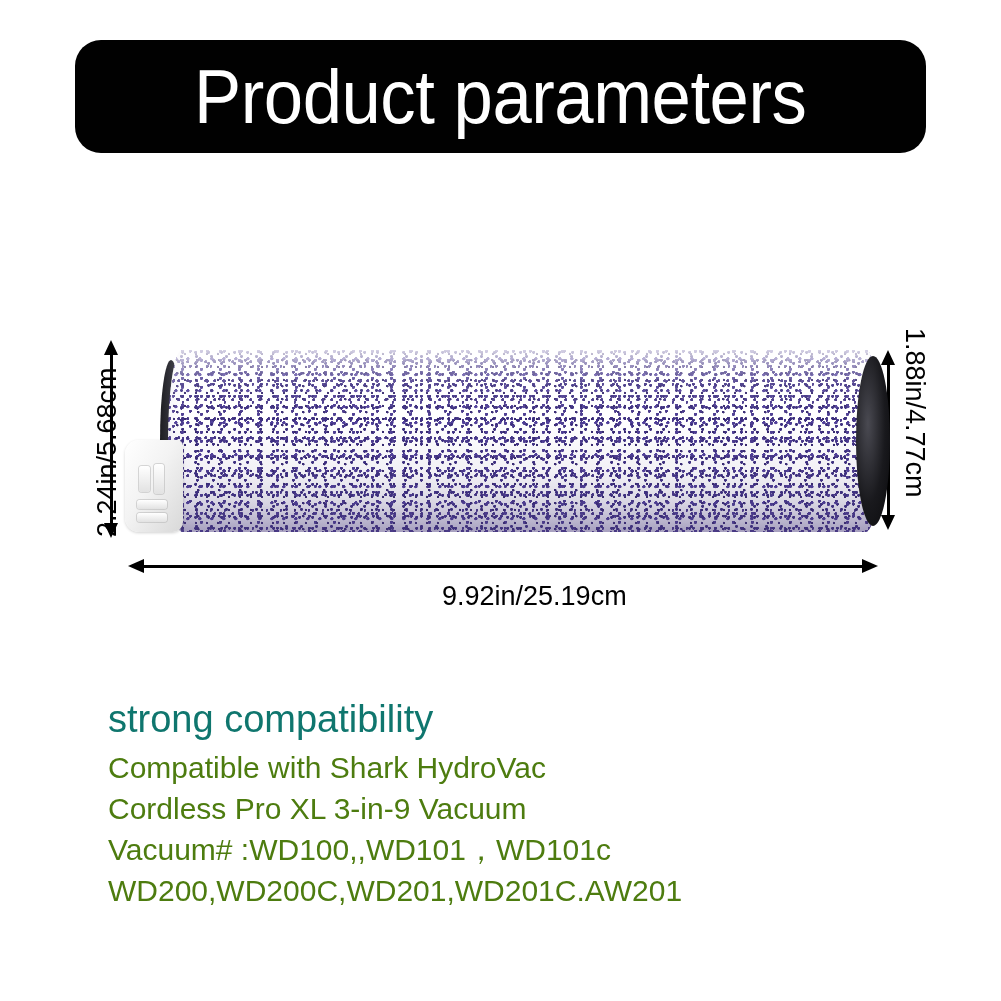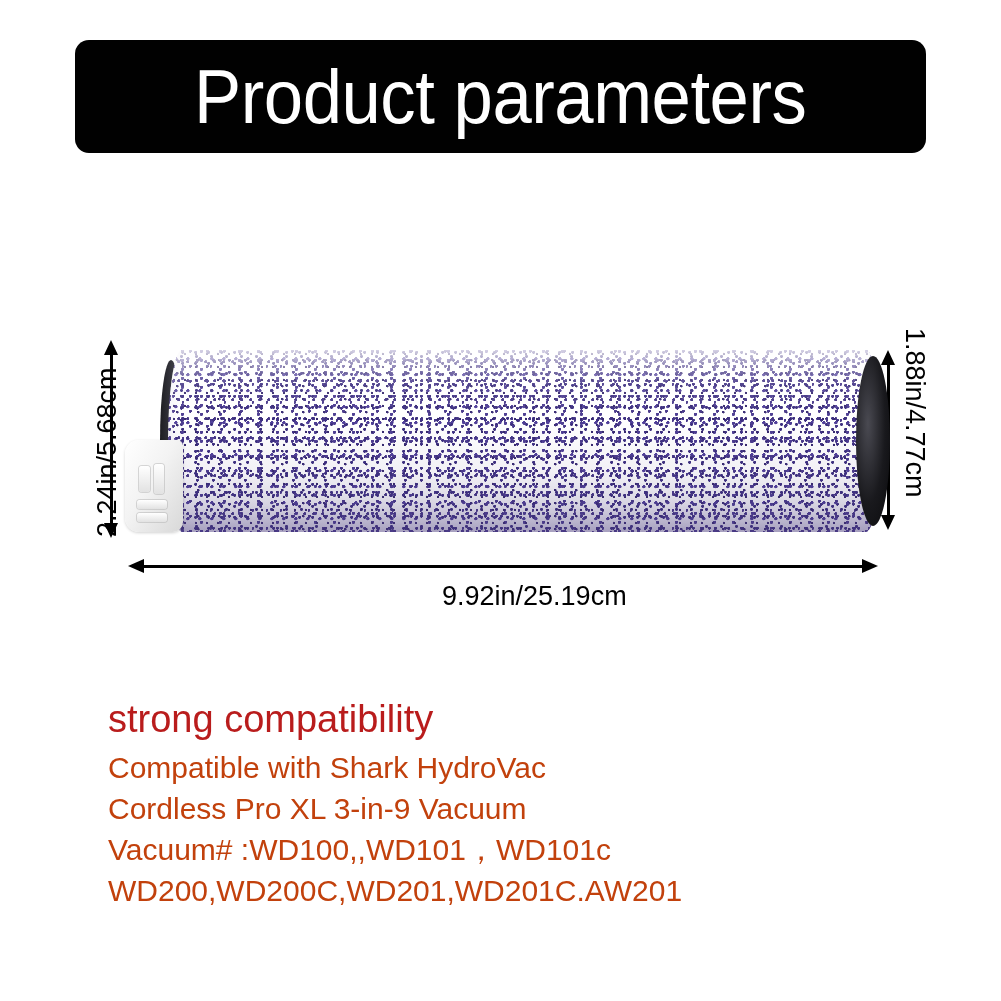--- a/index.html
+++ b/index.html
@@ -22,21 +22,21 @@
   }
 
   
   .banner {
     position: absolute;
     left: 75px;
     top: 40px;
     width: 851px;
     height: 113px;
     background: #010101;
-    border-radius: 14px;
+    border-radius: 26px;
     display: flex;
     align-items: center;
     justify-content: center;
   }
   .banner-title {
     color: #ffffff;
     font-size: 76px;
     line-height: 1;
     font-weight: 400;
     letter-spacing: -0.5px;
@@ -201,28 +201,28 @@
   
   .compat {
     position: absolute;
     left: 108px;
     top: 698px;
     width: 820px;
   }
   .compat-heading {
     font-size: 38px;
     line-height: 1.12;
-    color: #b91c1c;
+    color: #0f766e;
     margin: 0 0 6px 0;
     font-weight: 400;
   }
   .compat-line {
     font-size: 30px;
     line-height: 1.37;
-    color: #c2410c;
+    color: #4d7c0f;
     white-space: nowrap;
   }
 </style>
 </head>
 <body>
 
 <div id="page">
 
   <div class="banner">
     <div class="banner-title">Product parameters</div>

